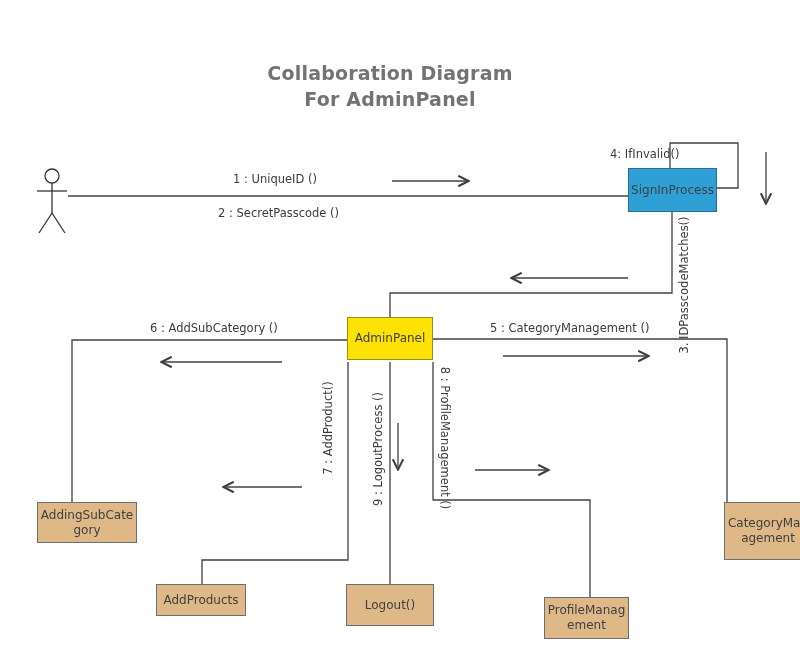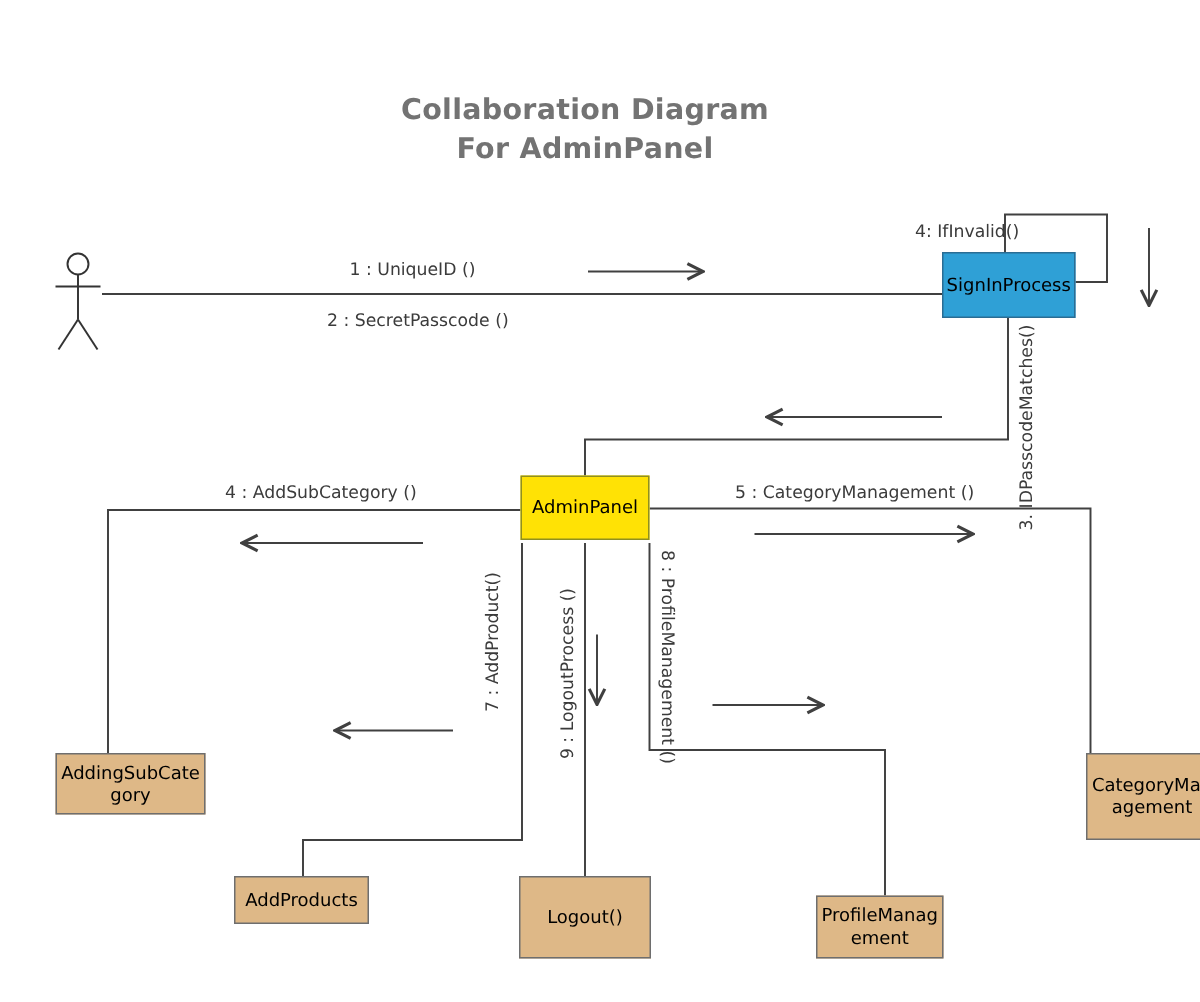--- a/index.html
+++ b/index.html
@@ -12,21 +12,21 @@
   }
   .title{
     position:absolute;left:0;top:60px;width:780px;
     text-align:center;font-weight:bold;font-size:19px;line-height:26px;
     color:#737373;letter-spacing:0.2px;
   }
   svg.wires{position:absolute;left:0;top:0;}
   .node{
     position:absolute;box-sizing:border-box;
     display:flex;align-items:center;justify-content:center;
-    text-align:center;font-size:12px;line-height:1.25;color:#000000;
+    text-align:center;font-size:12px;line-height:1.25;color:#404040;
     word-break:break-all;padding:1px 2px;
   }
   .node.blue{background:#2fa0d6;border:1px solid#2a6d94;}
   .node.yellow{background:#ffe205;border:1px solid #8f8f20;}
   .node.tan{background:#deb887;border:1px solid #6e6e6e;}
   .msg{
     position:absolute;font-size:11.5px;color:#3b3b3b;white-space:nowrap;
   }
   .msg.vup{transform:translate(-50%,-50%) rotate(-90deg);}
   .msg.vdown{transform:translate(-50%,-50%) rotate(90deg);}
@@ -85,37 +85,37 @@
   </svg>
 
   <div class="node blue" style="left:628px;top:168px;width:89px;height:44px;">SignInProcess</div>
 
   <div class="node yellow" style="left:347px;top:317px;width:86px;height:43px;">AdminPanel</div>
 
   <div class="node tan" style="left:37px;top:502px;width:100px;height:41px;">AddingSubCategory</div>
 
   <div class="node tan" style="left:156px;top:584px;width:90px;height:32px;">AddProducts</div>
 
-  <div class="node tan" style="left:346px;top:584px;width:88px;height:55px;">Logout()</div>
+  <div class="node tan" style="left:346px;top:584px;width:88px;height:42px;">Logout()</div>
 
   <div class="node tan" style="left:544px;top:597px;width:85px;height:42px;">ProfileManagement</div>
 
   <div class="node tan" style="left:724px;top:502px;width:88px;height:58px;">CategoryManagement</div>
 
   <div class="msg" style="left:233px;top:172px;">1 : UniqueID ()</div>
 
   <div class="msg" style="left:218px;top:206px;">2 : SecretPasscode ()</div>
 
   <div class="msg vup" style="left:684px;top:285px;">3. IDPasscodeMatches()</div>
 
   <div class="msg" style="left:582px;top:147px;margin-left:28px;">4: IfInvalid()</div>
 
   <div class="msg" style="left:490px;top:321px;text-align:center;">5 : CategoryManagement ()</div>
 
-  <div class="msg" style="left:150px;top:321px;">4 : AddSubCategory ()</div>
+  <div class="msg" style="left:150px;top:321px;">6 : AddSubCategory ()</div>
 
   <div class="msg vup" style="left:328px;top:428px;">7 : AddProduct()</div>
 
   <div class="msg vdown" style="left:445px;top:438px;">8 : ProfileManagement ()</div>
 
   <div class="msg vup" style="left:378px;top:449px;">9 : LogoutProcess ()</div>
 
 </div>
 
 </body></html>

